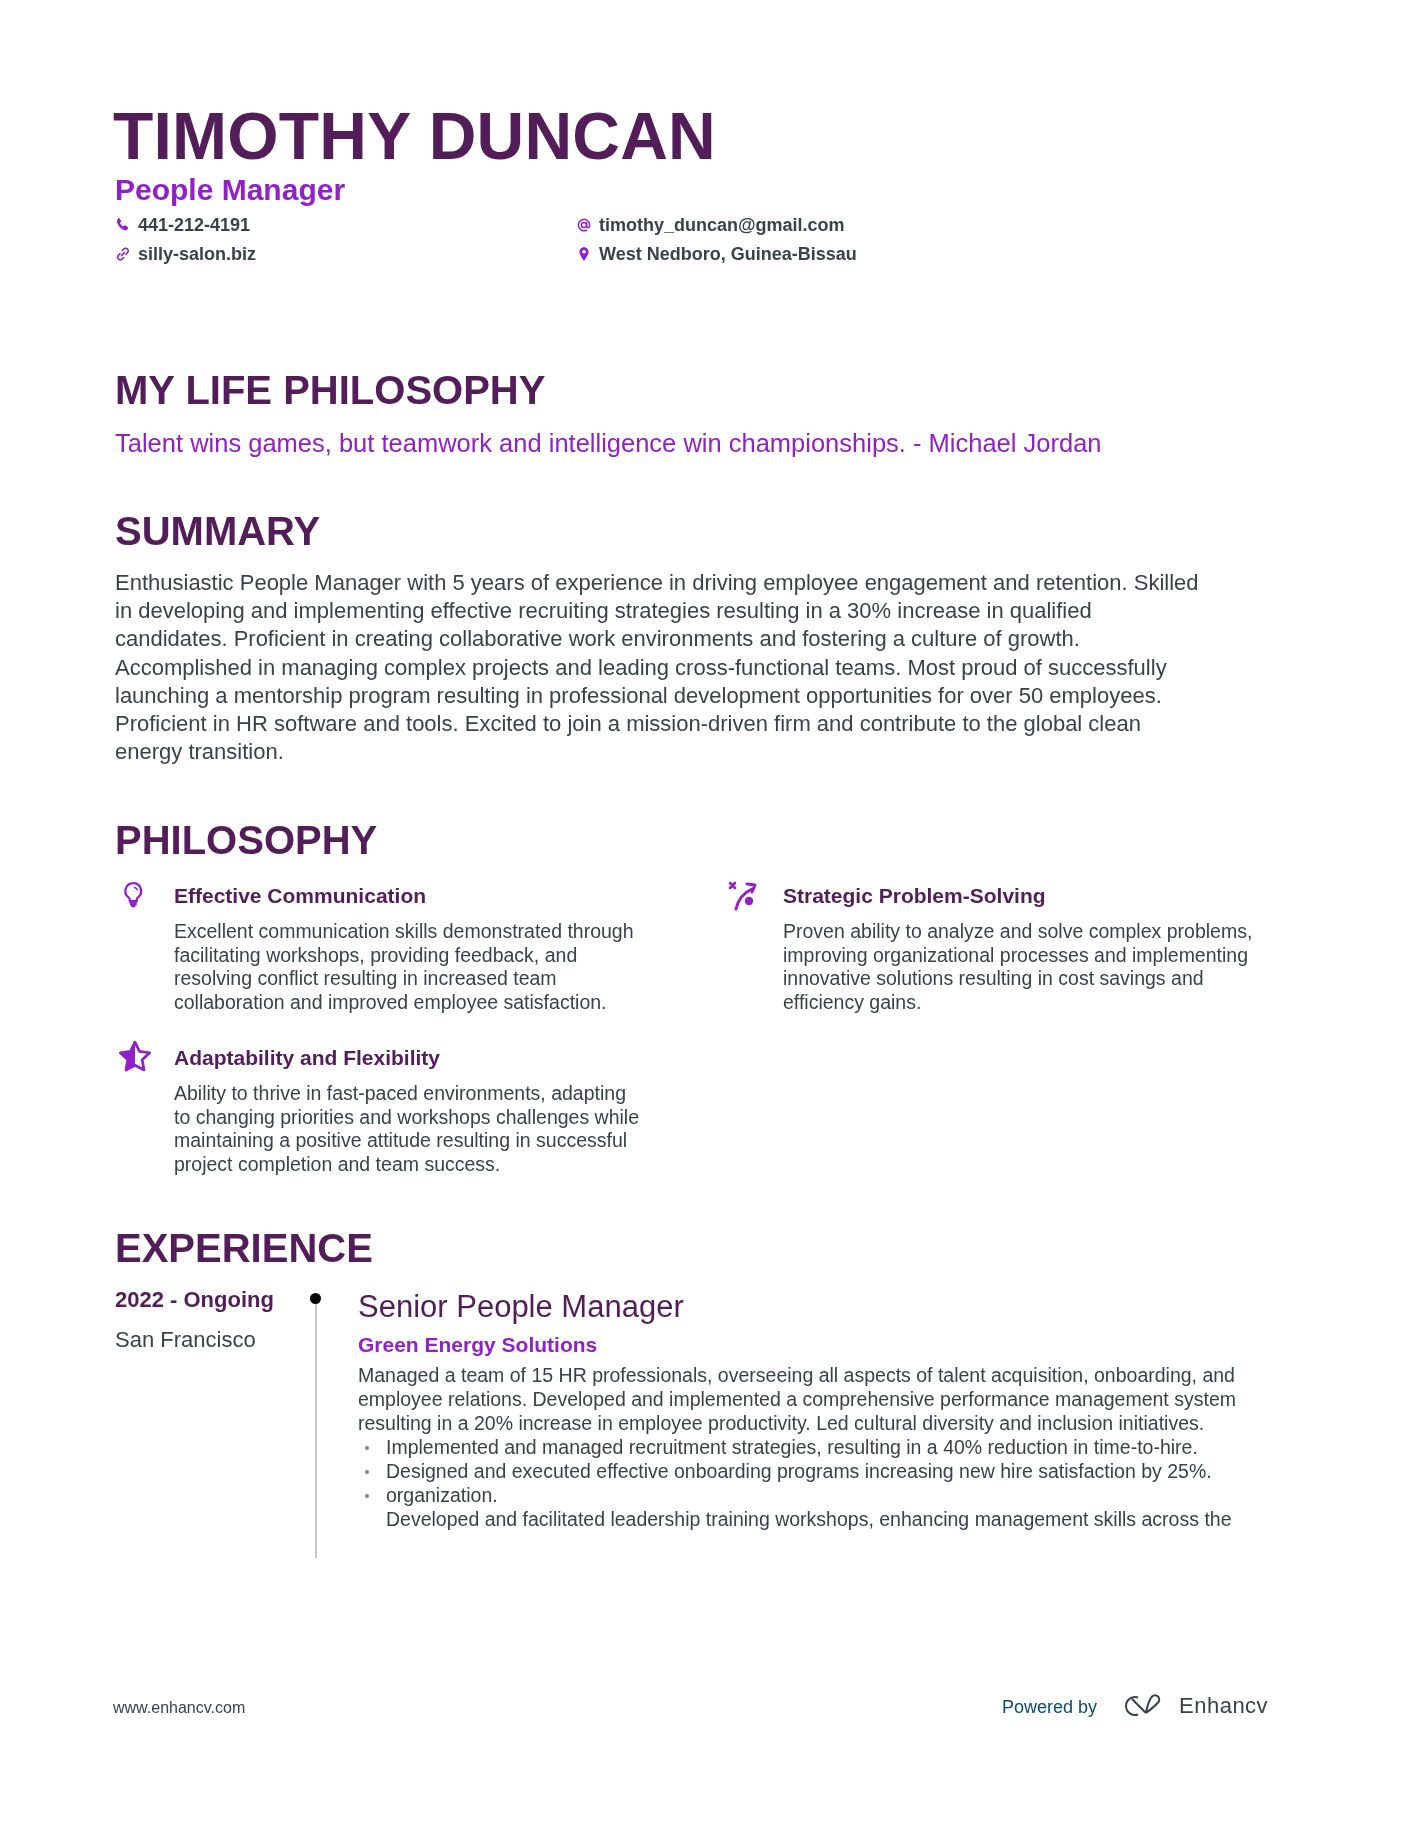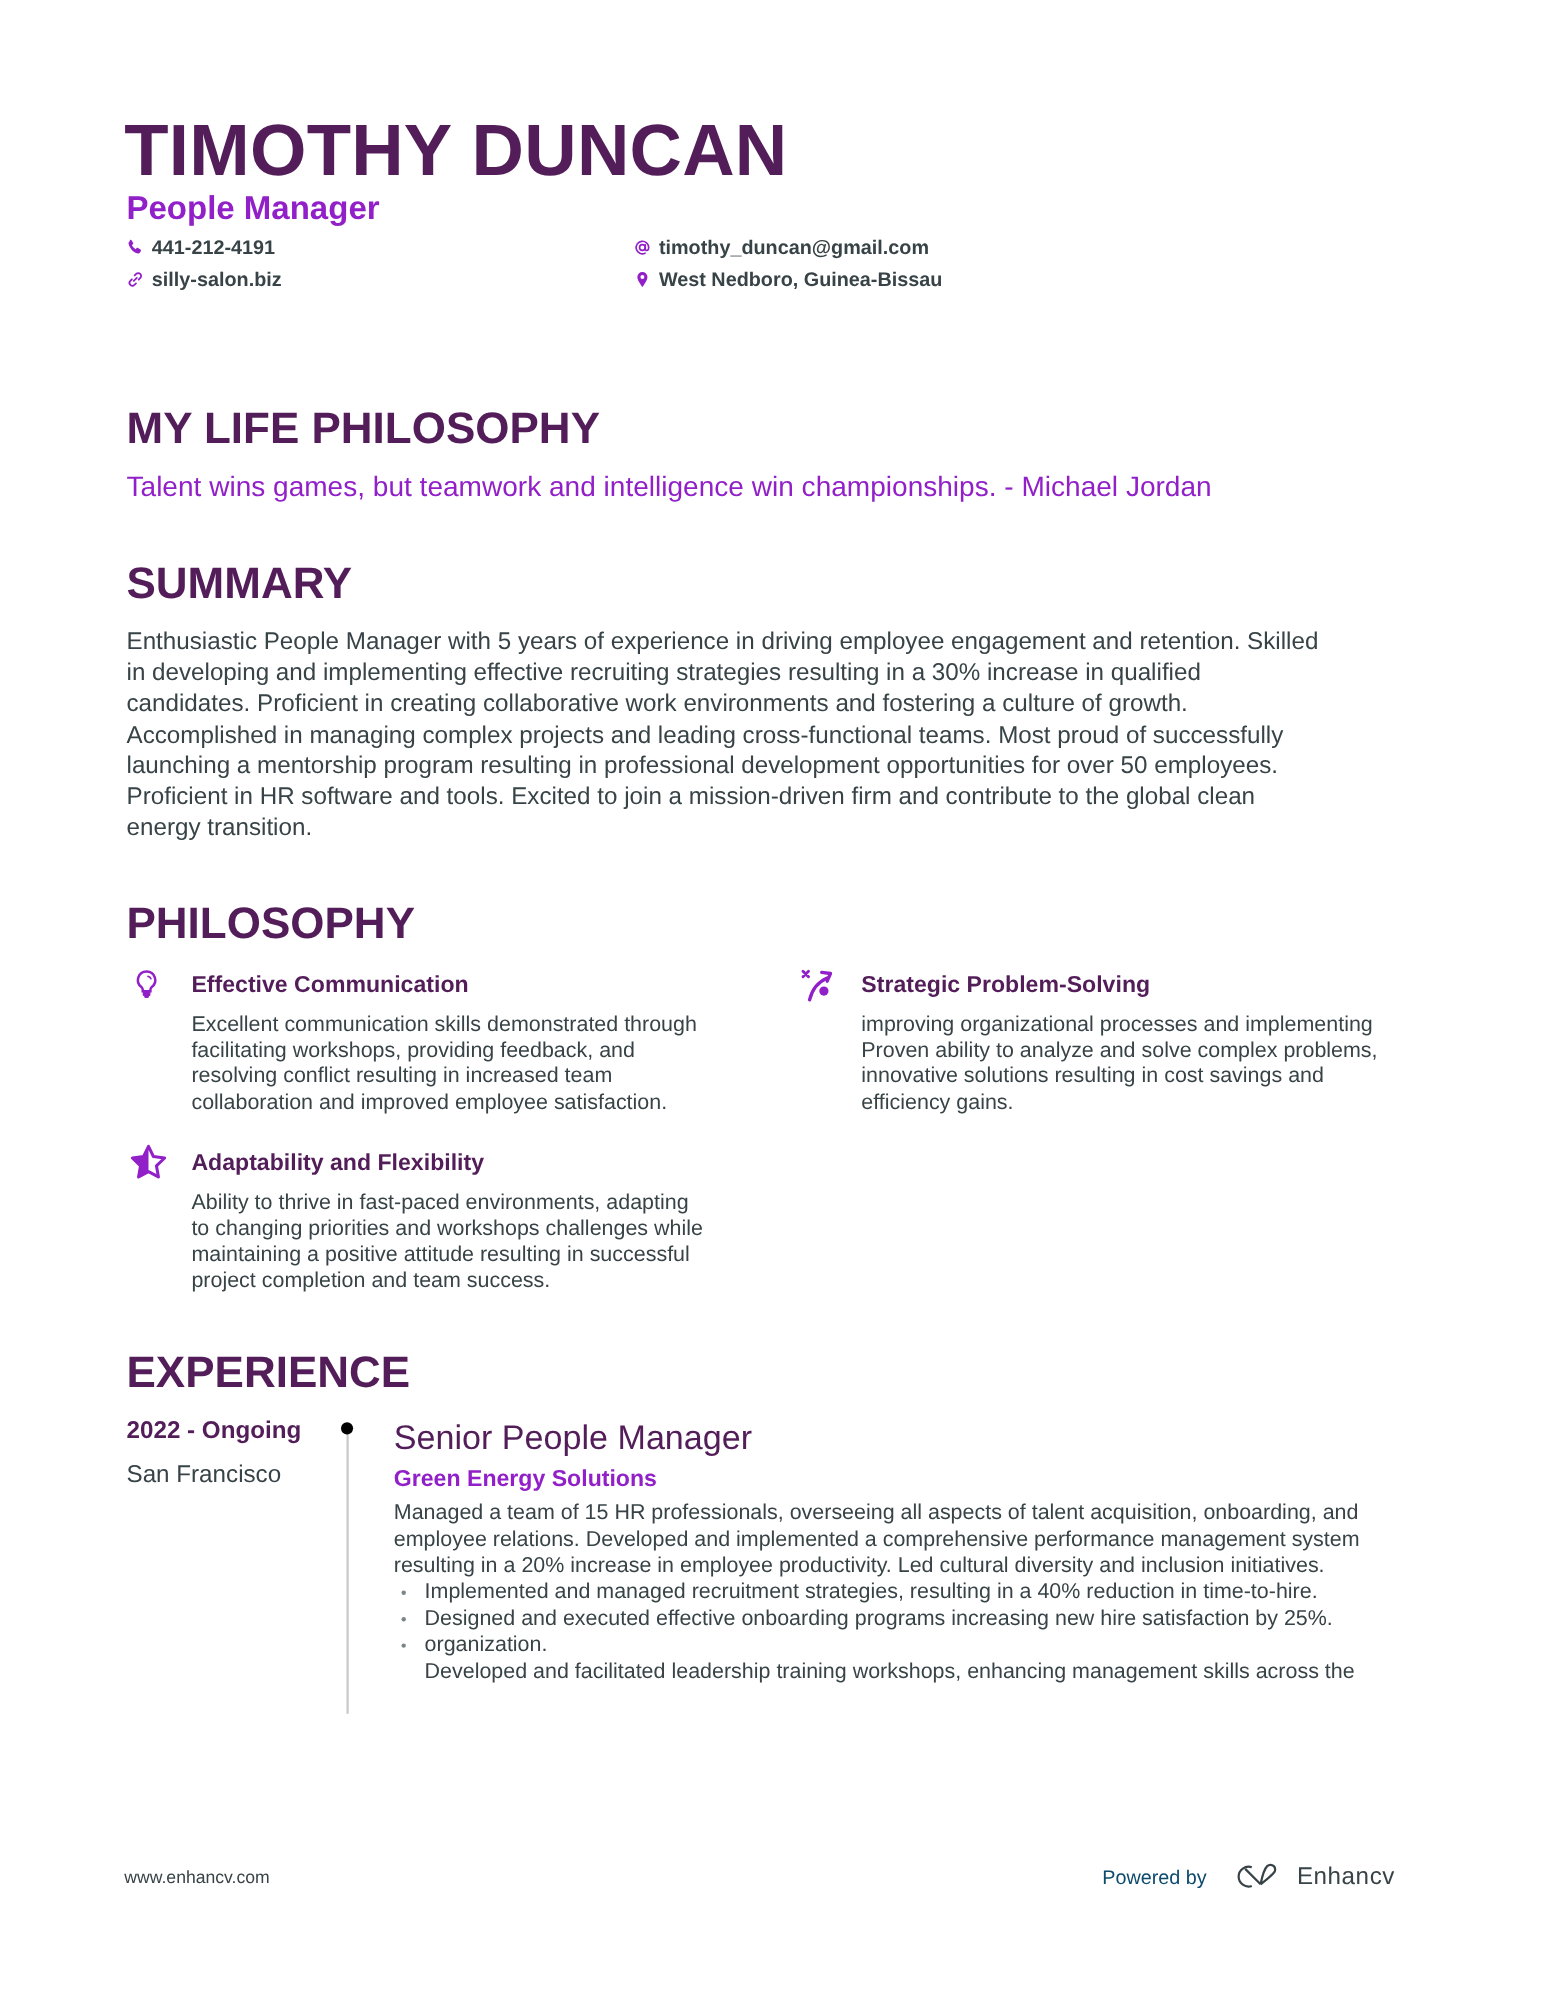--- a/index.html
+++ b/index.html
@@ -135,22 +135,22 @@
 <div class="abs" style="left:728px; top:880px;">
   <svg class="str-icon" viewBox="0 0 32 32">
     <path d="M2 3l5 5M7 3l-5 5" stroke="#9120c8" stroke-width="2.6" stroke-linecap="round"></path>
     <path d="M8 29c2-9 7-16 16-20" fill="none" stroke="#9120c8" stroke-width="3" stroke-linecap="round"></path>
     <path d="M19 4l8 1-3 7" fill="none" stroke="#9120c8" stroke-width="3" stroke-linecap="round" stroke-linejoin="round"></path>
     <circle cx="21" cy="21" r="4.2" fill="#9120c8"></circle>
   </svg>
 </div>
 <div class="abs str-title" style="left:783px; top:882px;">Strategic Problem-Solving</div>
 <div class="abs str-desc" style="left:783px; top:920px;">
+  <div>Proven ability to analyze and solve complex problems,</div>
   <div>improving organizational processes and implementing</div>
-  <div>Proven ability to analyze and solve complex problems,</div>
   <div>innovative solutions resulting in cost savings and</div>
   <div>efficiency gains.</div>
 </div>
 
 <div class="abs" style="left:117px; top:1040px;">
   <svg class="str-icon" viewBox="0 0 32 32" style="width:36px;height:34px;">
     <path d="M16 2l4.2 8.7 9.6 1.3-7 6.7 1.7 9.5L16 23.7 7.5 28.2l1.7-9.5-7-6.7 9.6-1.3z" fill="none" stroke="#9120c8" stroke-width="2.6" stroke-linejoin="round"></path>
     <path d="M16 2l-4.2 8.7-9.6 1.3 7 6.7-1.7 9.5L16 23.7z" fill="#9120c8"></path>
   </svg>
 </div>

